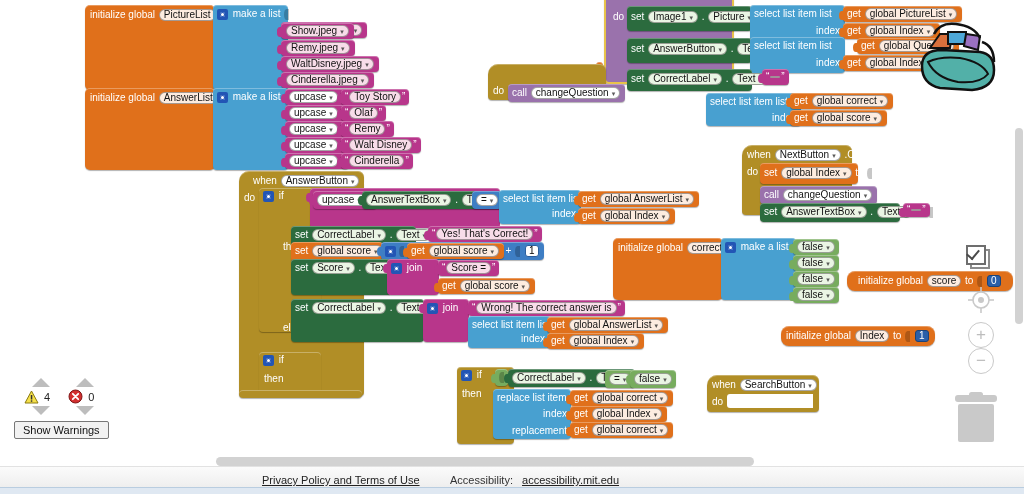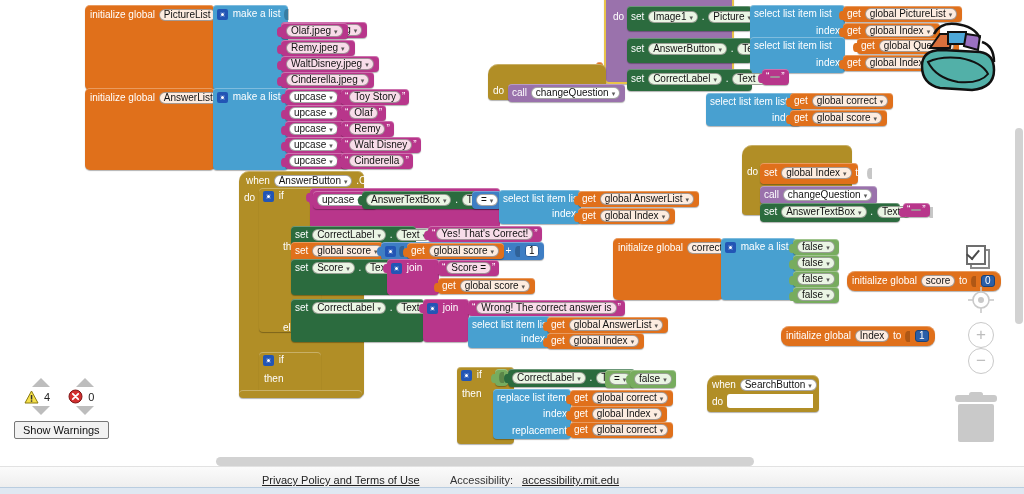--- a/index.html
+++ b/index.html
@@ -160,21 +160,21 @@
     <div style="padding:4px 4px;">
       <span class="gear"></span>
       <span class="lbl">make a list</span>
       <span class="sock"></span>
     </div>
   </div>
   <div class="blk c-text plug" style="left:281px; top:6px; padding:2px 4px;margin-top:16px;">
     <span class="fld pinkish drop">ToyStory.jpeg</span>
   </div>
   <div class="blk c-text plug" style="left:281px; top:23px; padding:2px 4px;">
-    <span class="fld pinkish drop">Olaf.jpeg</span>
+    <span class="fld pinkish drop">Show.jpeg</span>
   </div>
   <div class="blk c-text plug" style="left:281px; top:40px; padding:2px 4px;">
     <span class="fld pinkish drop">Remy.jpeg</span>
   </div>
   <div class="blk c-text plug" style="left:281px; top:56px; padding:2px 4px;">
     <span class="fld pinkish drop">WaltDisney.jpeg</span>
   </div>
   <div class="blk c-text plug" style="left:281px; top:72px; padding:2px 4px;">
     <span class="fld pinkish drop">Cinderella.jpeg</span>
   </div>
@@ -322,20 +322,25 @@
 
   <div class="blk c-ctrl hat" style="left:488px; top:64px; width:118px; height:36px;">
     <div class="lbl" style="position:absolute; left:5px; top:22px;">do</div>
   </div>
   <div class="blk c-proc" style="left:508px; top:84px; padding:3px 4px;">
     <span class="lbl">call</span>
     <span class="fld drop">changeQuestion</span>
   </div>
 
   <div class="blk c-ctrl hat" style="left:742px; top:145px; width:110px; height:70px;">
+    <div style="padding:4px 5px;">
+      <span class="lbl">when</span>
+      <span class="fld drop">NextButton</span>
+      <span class="lbl">.Click</span>
+    </div>
     <div class="lbl" style="position:absolute; left:5px; top:22px;">do</div>
   </div>
   <div class="blk c-var" style="left:760px; top:163px; width:98px; height:21px;">
     <div style="padding:4px 4px;">
       <span class="lbl">set</span>
       <span class="fld tinted drop">global Index</span>
       <span class="lbl">to</span>
       <span class="sock"></span>
     </div>
   </div>
@@ -351,21 +356,21 @@
       <span class="fld greenish drop">Text</span>
       <span class="lbl">to</span>
       <span class="sock"></span>
     </div>
   </div>
   <div class="blk c-text plug" style="left:903px; top:203px; padding:2px 4px;">
     <span class="lbl">“</span><span class="fld pinkish" style="min-width:8px;"></span><span class="lbl">”</span>
   </div>
 
   <div class="blk c-ctrl hat" style="left:239px; top:171px; width:125px; height:225px;">
-    <div style="padding:4px 7px;">
+    <div style="padding:4px 14px;">
       <span class="lbl">when</span>
       <span class="fld drop">AnswerButton</span>
       <span class="lbl">.Click</span>
     </div>
     <div class="lbl" style="position:absolute; left:5px; top:22px;">do</div>
   </div>
 
   <div class="blk c-ctrl" style="left:259px; top:188px; width:62px; height:144px;">
     <div style="padding:3px 4px;">
       <span class="gear"></span>
@@ -526,21 +531,21 @@
   <div class="blk c-logic plug" style="left:793px; top:255px; padding:2px 3px;">
     <span class="fld greenish drop">false</span>
   </div>
   <div class="blk c-logic plug" style="left:793px; top:271px; padding:2px 3px;">
     <span class="fld greenish drop">false</span>
   </div>
   <div class="blk c-logic plug" style="left:793px; top:287px; padding:2px 3px;">
     <span class="fld greenish drop">false</span>
   </div>
 
-  <div class="blk c-var" style="left:847px; top:271px; padding:4px 5px; border-radius:8px;">
+  <div class="blk c-var" style="left:847px; top:271px; padding:4px 11px; border-radius:8px;">
     <span class="lbl">initialize global</span>
     <span class="fld tinted">score</span>
     <span class="lbl">to</span>
     <span class="sock"></span>
     <span class="fld num" style="background:#2b5fa8;color:#fff;border-color:#1c4378;">0</span>
   </div>
 
   <div class="blk c-var" style="left:781px; top:326px; padding:4px 5px; border-radius:8px;">
     <span class="lbl">initialize global</span>
     <span class="fld tinted">Index</span>

